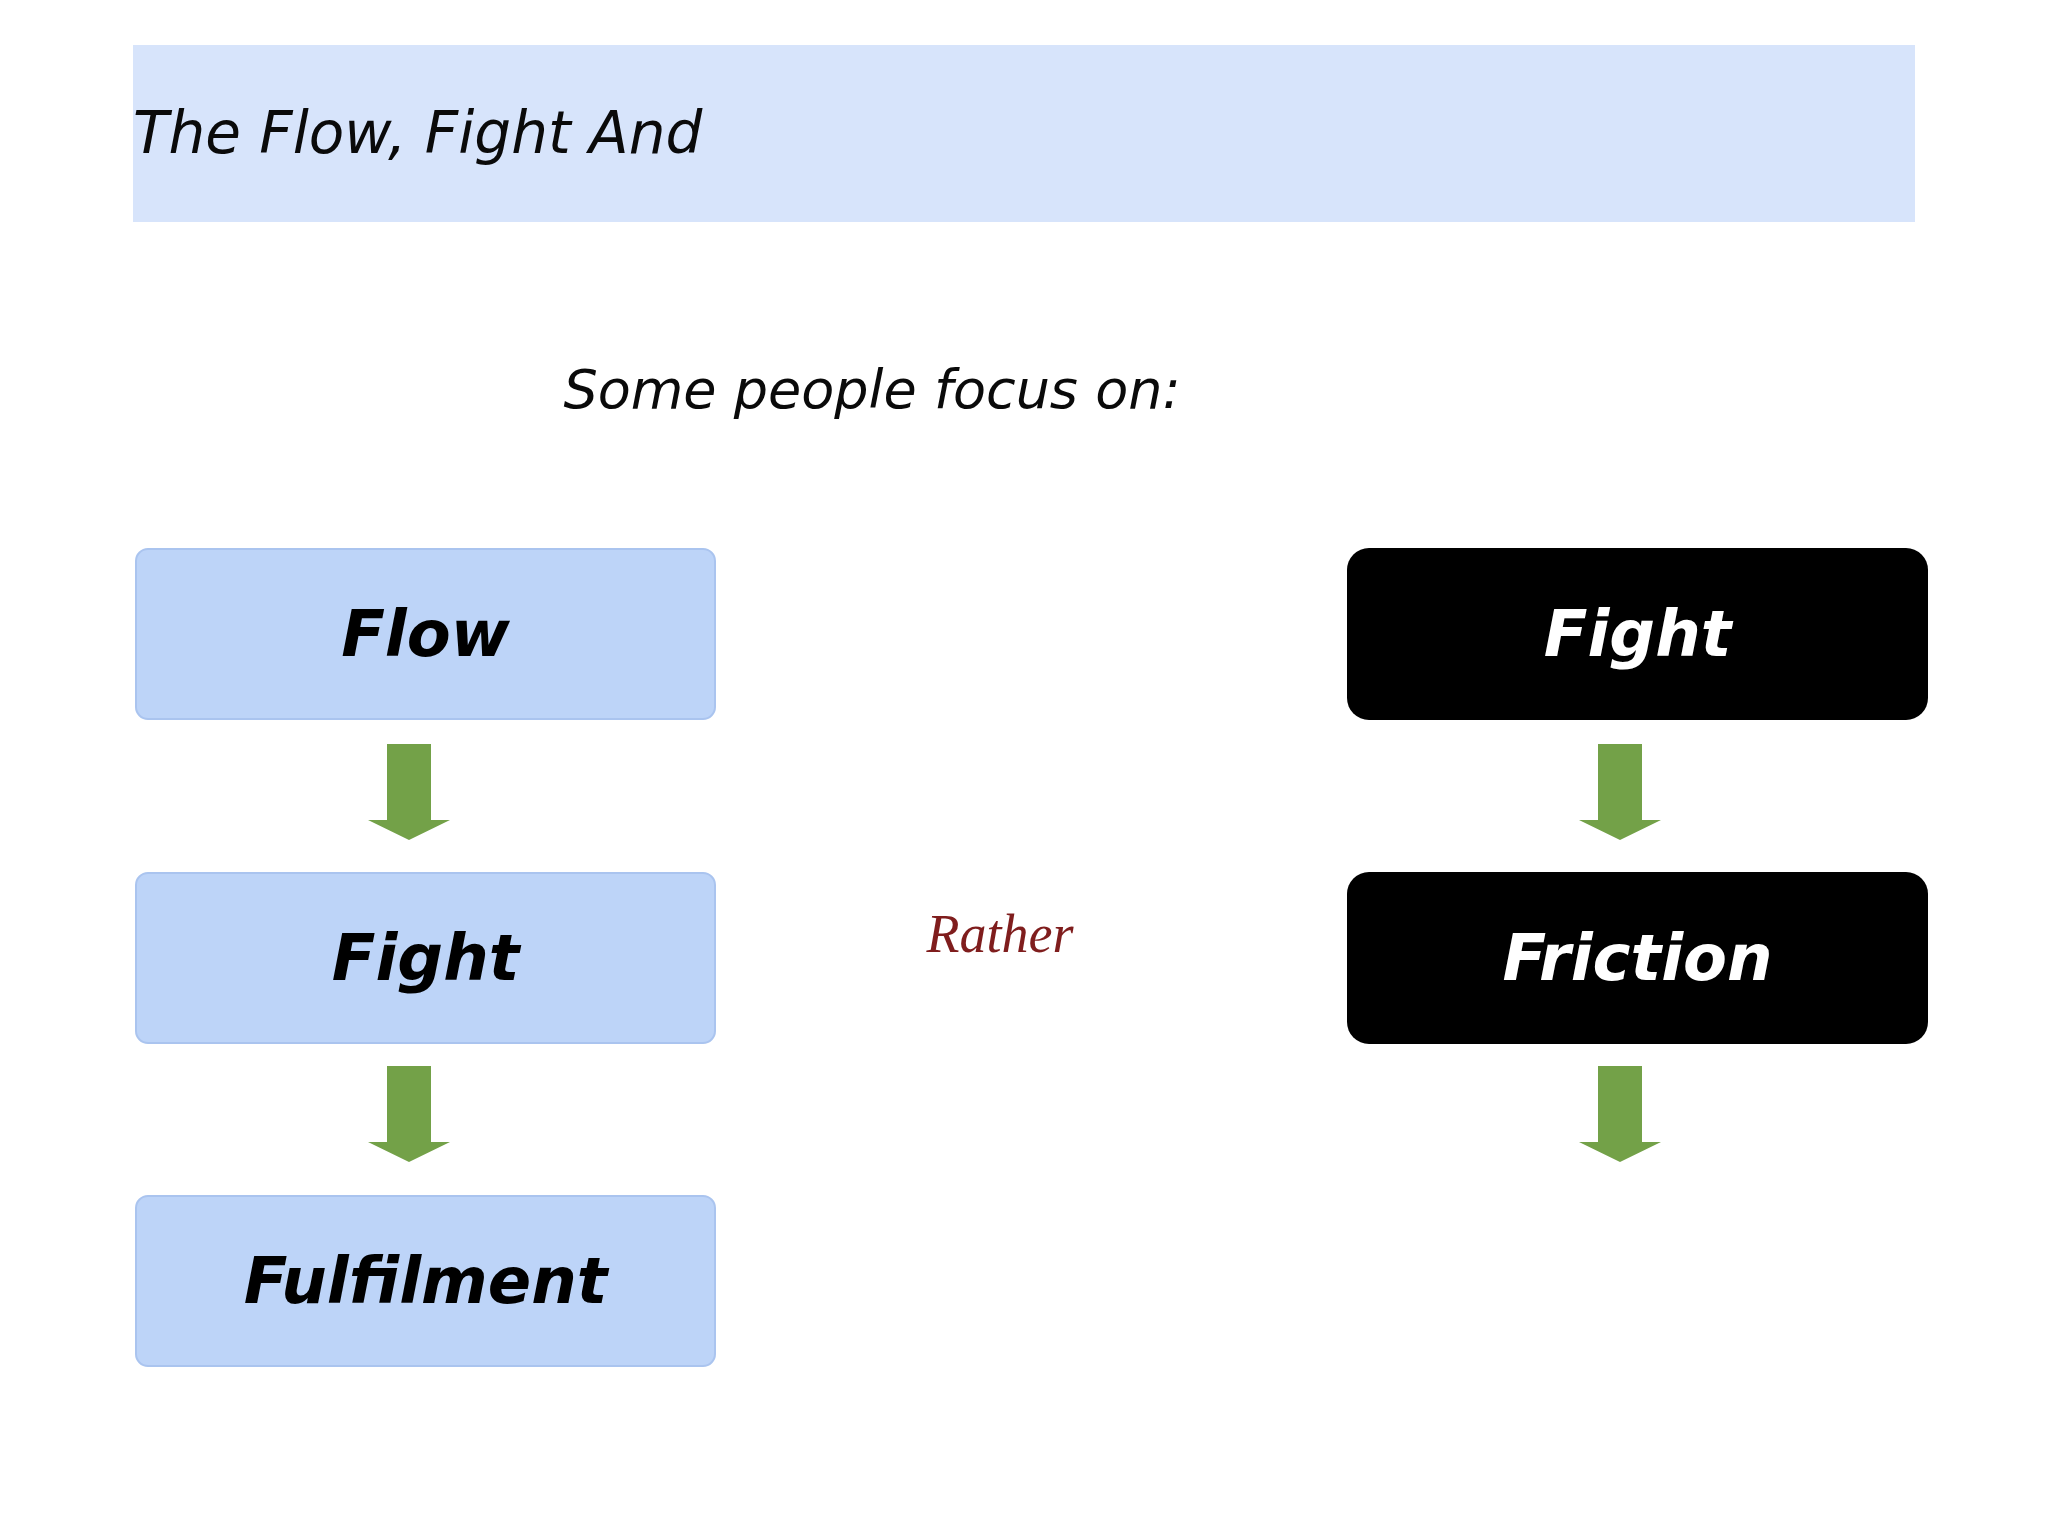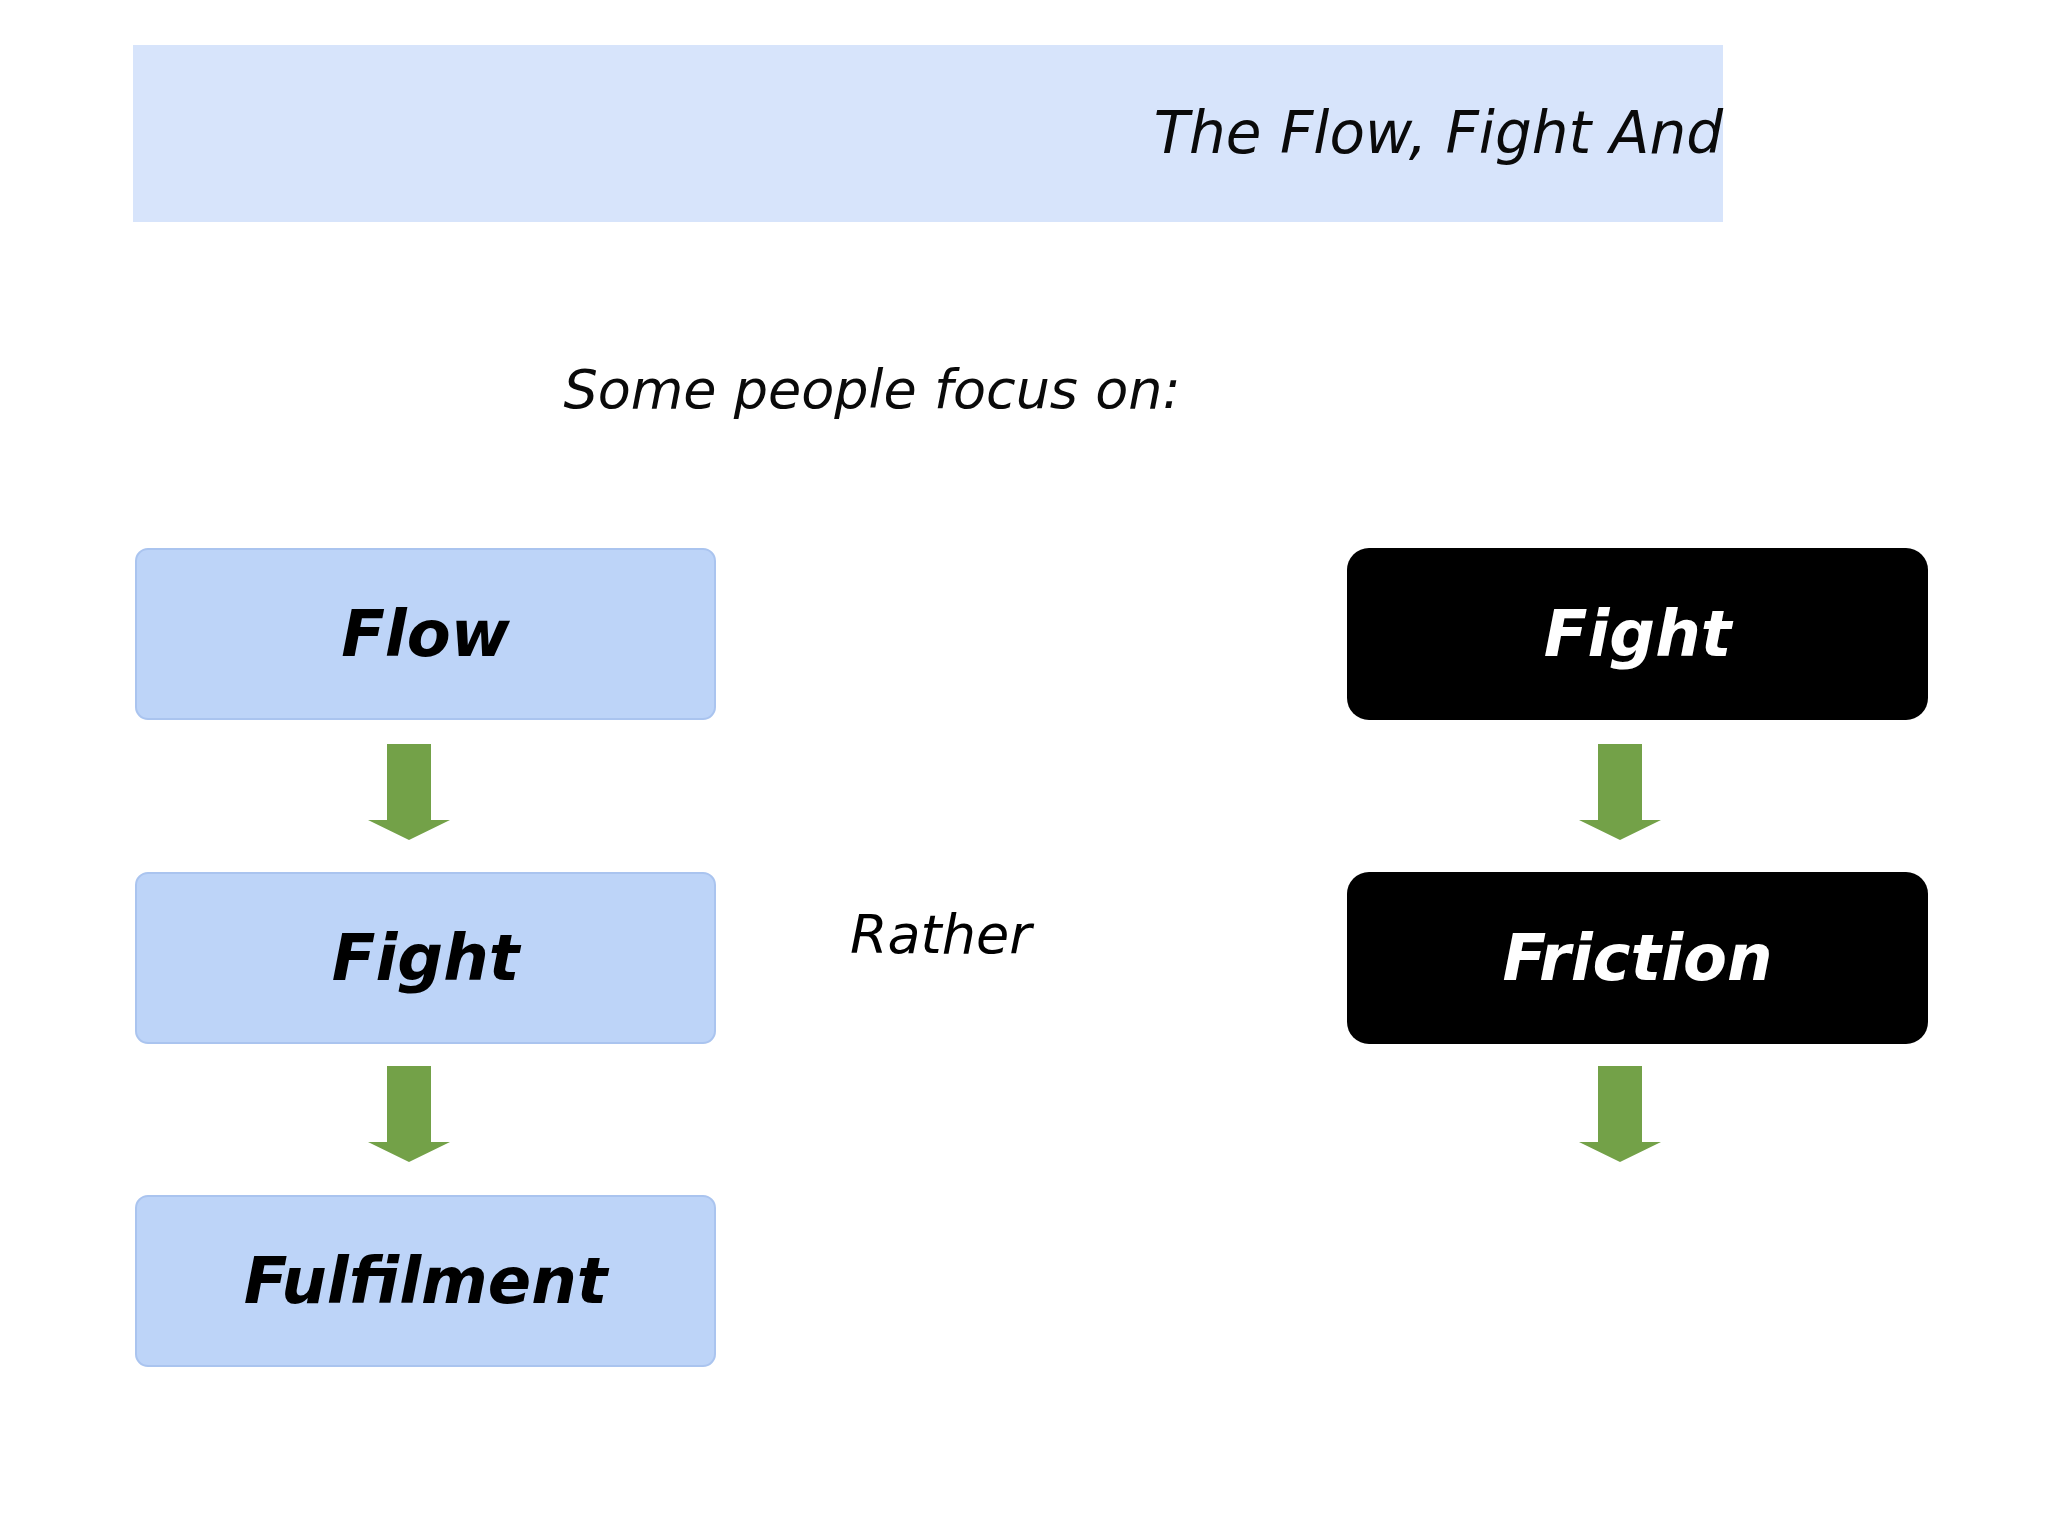--- a/index.html
+++ b/index.html
@@ -13,33 +13,32 @@
     height: 1536px;
     background: #ffffff;
     overflow: hidden;
     font-family: "DejaVu Sans", "Liberation Sans", sans-serif;
     color: #000000;
   }
   .title-banner {
     position: absolute;
     left: 133px;
     top: 45px;
-    width: 1580px;
+    width: 1782px;
     height: 177px;
     background: #d7e4fb;
     display: flex;
     flex-direction: column;
     justify-content: center;
-    align-items: flex-end;
+    align-items: flex-start;
     font-style: italic;
     font-size: 58px;
     line-height: 1.17;
     color: #0a0a0a;
     text-align: center;
-    padding-left: 10px;
   }
   .subtitle {
     position: absolute;
     left: 0;
     top: 358px;
     width: 1744px;
     text-align: center;
     font-style: italic;
     font-size: 54px;
     color: #0a0a0a;
@@ -82,24 +81,26 @@
   .arrow svg path { fill: #73a148; }
   .arrow.left-col  { left: 367px; }
   .arrow.right-col { left: 1578px; }
   .arrow.gap-1 { top: 744px; }
   .arrow.gap-2 { top: 1066px; }
   .rather-than {
     position: absolute;
     left: 850px;
     top: 893px;
     width: 300px;
+    text-align: center;
     font-style: italic;
     font-size: 54px;
     line-height: 1.55;
-    color: #000000;
+    color: #7f1d1d;
+    font-family: Liberation Serif, serif;
   }
 </style>
 </head>
 <body>
 
 <div class="slide">
 
   <div class="title-banner">
     <span>The Flow, Fight And</span>
   </div>

